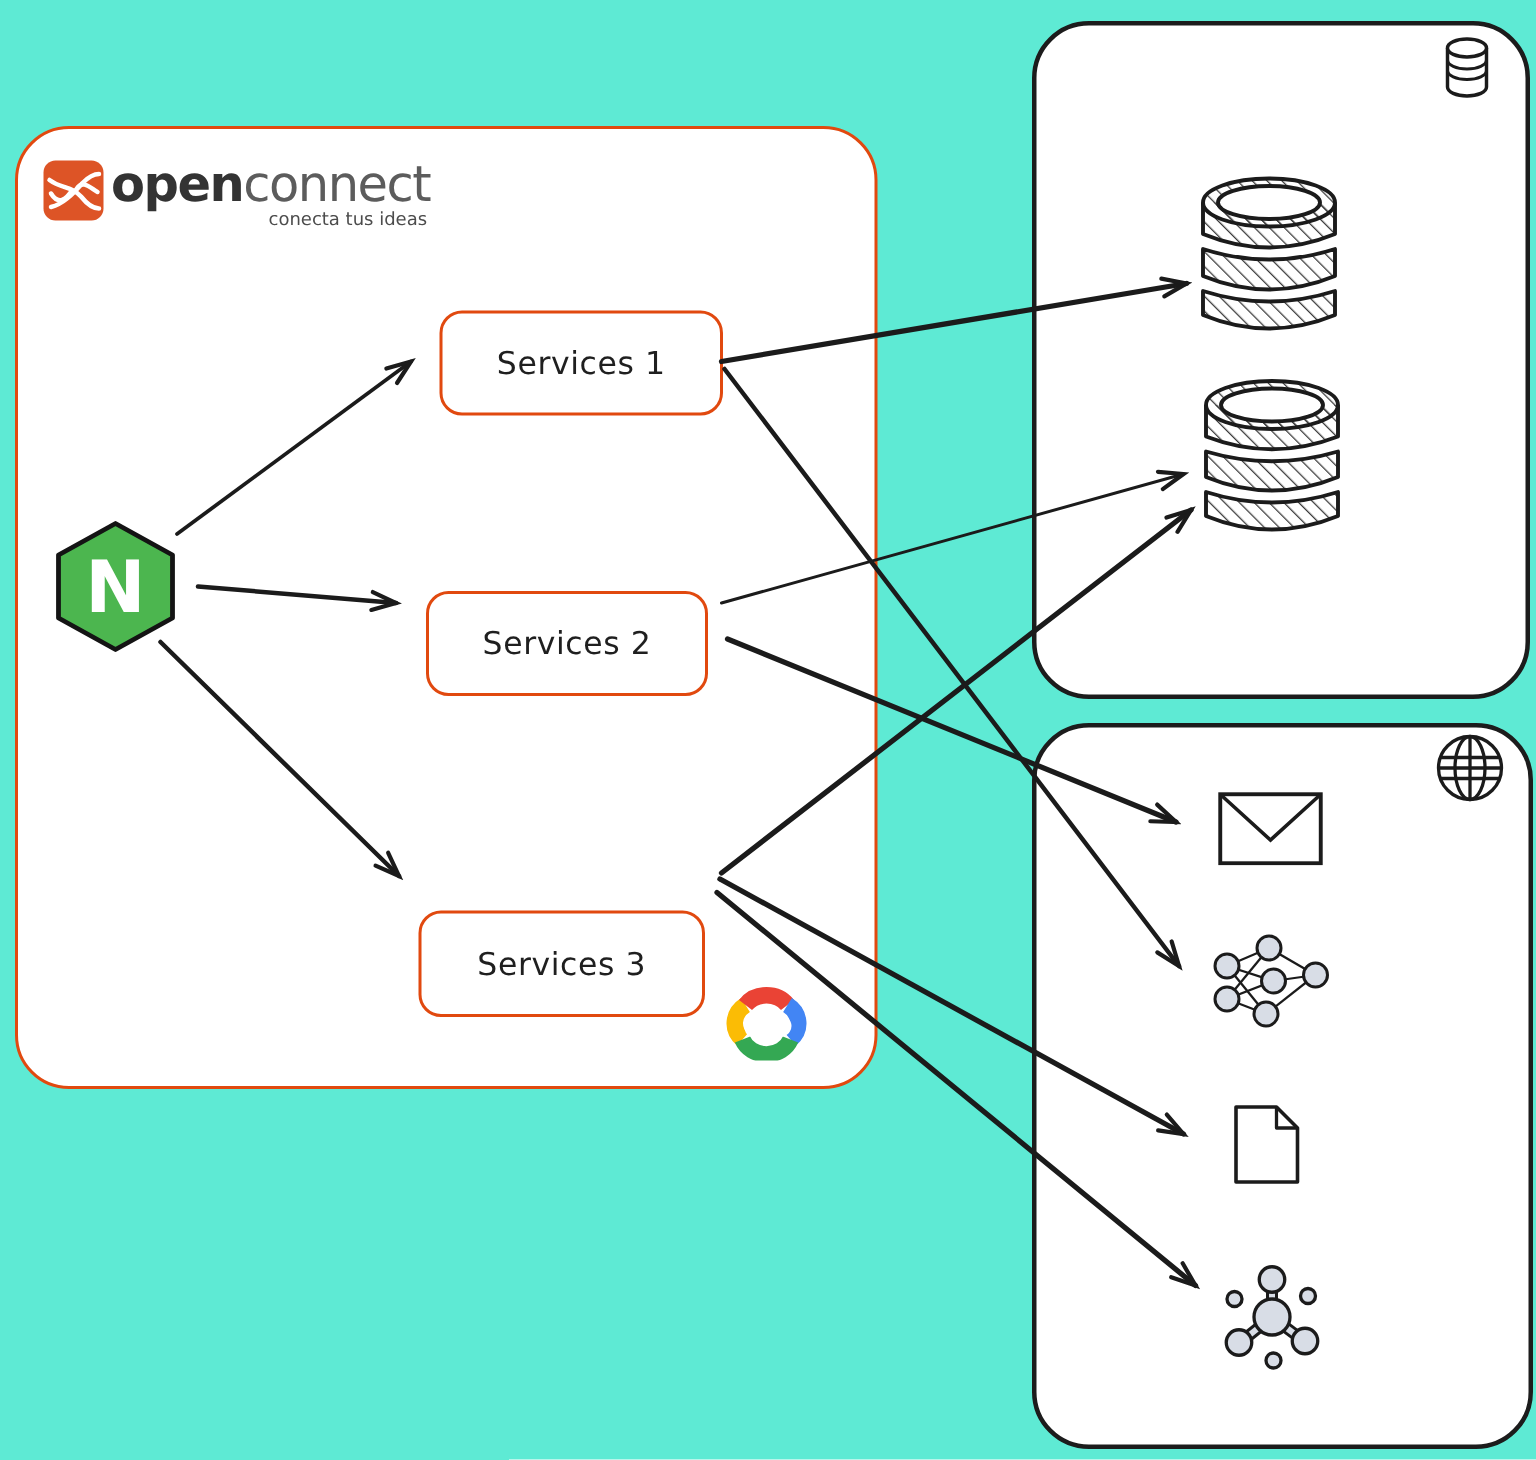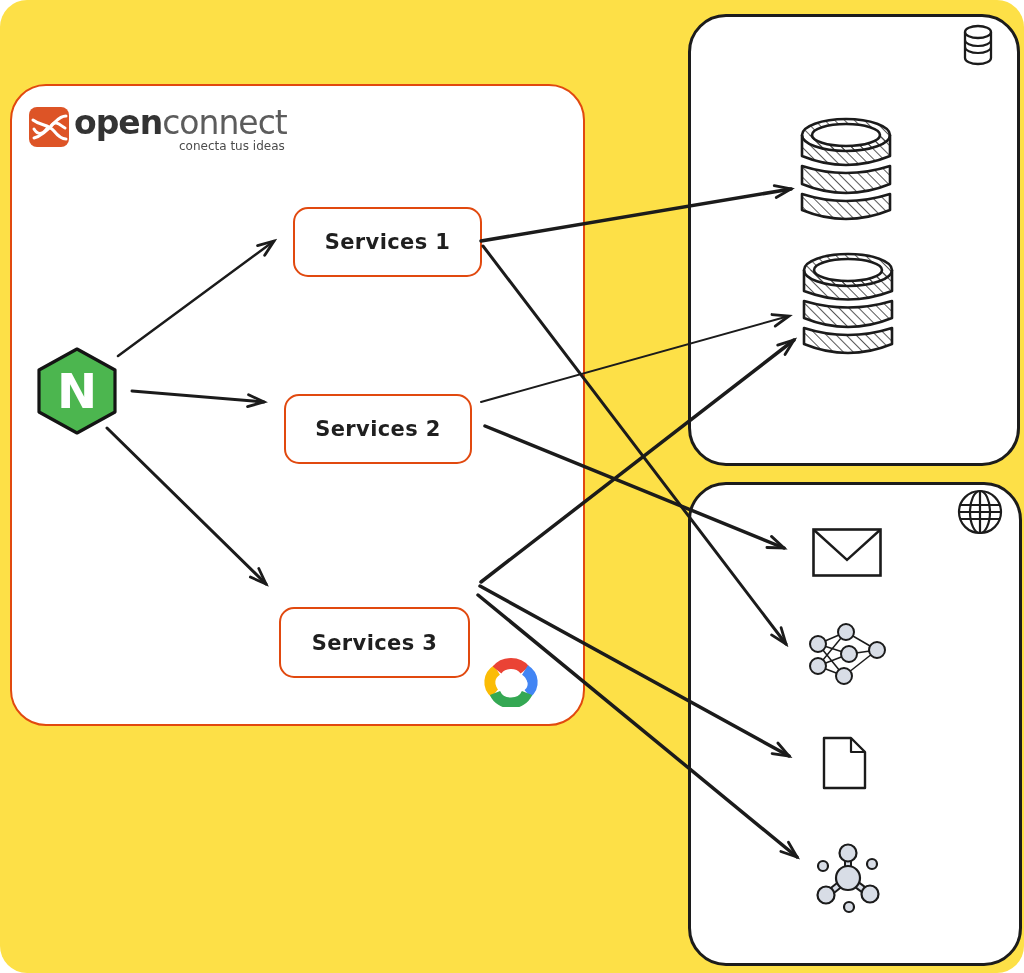--- a/index.html
+++ b/index.html
@@ -1,23 +1,23 @@
 <!DOCTYPE html>
 <html><head>
 <meta charset="utf-8">
 <style>
   html,body{margin:0;padding:0;background:#fff;}
-  #canvas{position:relative;width:1024px;height:973px;background:#fde047;overflow:hidden;
-          font-family:"DejaVu Sans",sans-serif;color:#1b1b1b;border-radius:27px;}
+  #canvas{position:relative;width:1024px;height:973px;background:#5eead4;overflow:hidden;
+          font-family:"DejaVu Sans",sans-serif;color:#1b1b1b;}
   .abs{position:absolute;}
   
   .group-box{position:absolute;background:#fff;border:3px solid #1c1c1c;border-radius:38px;z-index:1;}
   .orange-box{position:absolute;background:#fff;border:2.5px solid #e1490f;border-radius:36px;z-index:1;}
   .service-box{position:absolute;background:#fff;border:2.3px solid #e1490f;border-radius:15px;
-               display:flex;align-items:center;justify-content:center;z-index:2;font-weight:bold;}
+               display:flex;align-items:center;justify-content:center;z-index:2;}
   .hand{font-family:"DejaVu Sans",sans-serif;letter-spacing:.4px;}
   .service-label{font-size:21px;color:#1f1f1f;}
   .corner-label{font-size:15px;color:#1f1f1f;text-align:center;}
   .icon-label{font-size:19px;color:#1f1f1f;text-align:center;}
   .icon-wrap{position:absolute;z-index:2;}
   
   #logo{position:absolute;left:28px;top:106px;display:flex;align-items:flex-start;z-index:2;}
   #logo-text{margin-left:4px;line-height:1;}
   #brand{font-size:33px;letter-spacing:-1px;line-height:1;}
   #brand .b{font-weight:700;color:#333333;}

